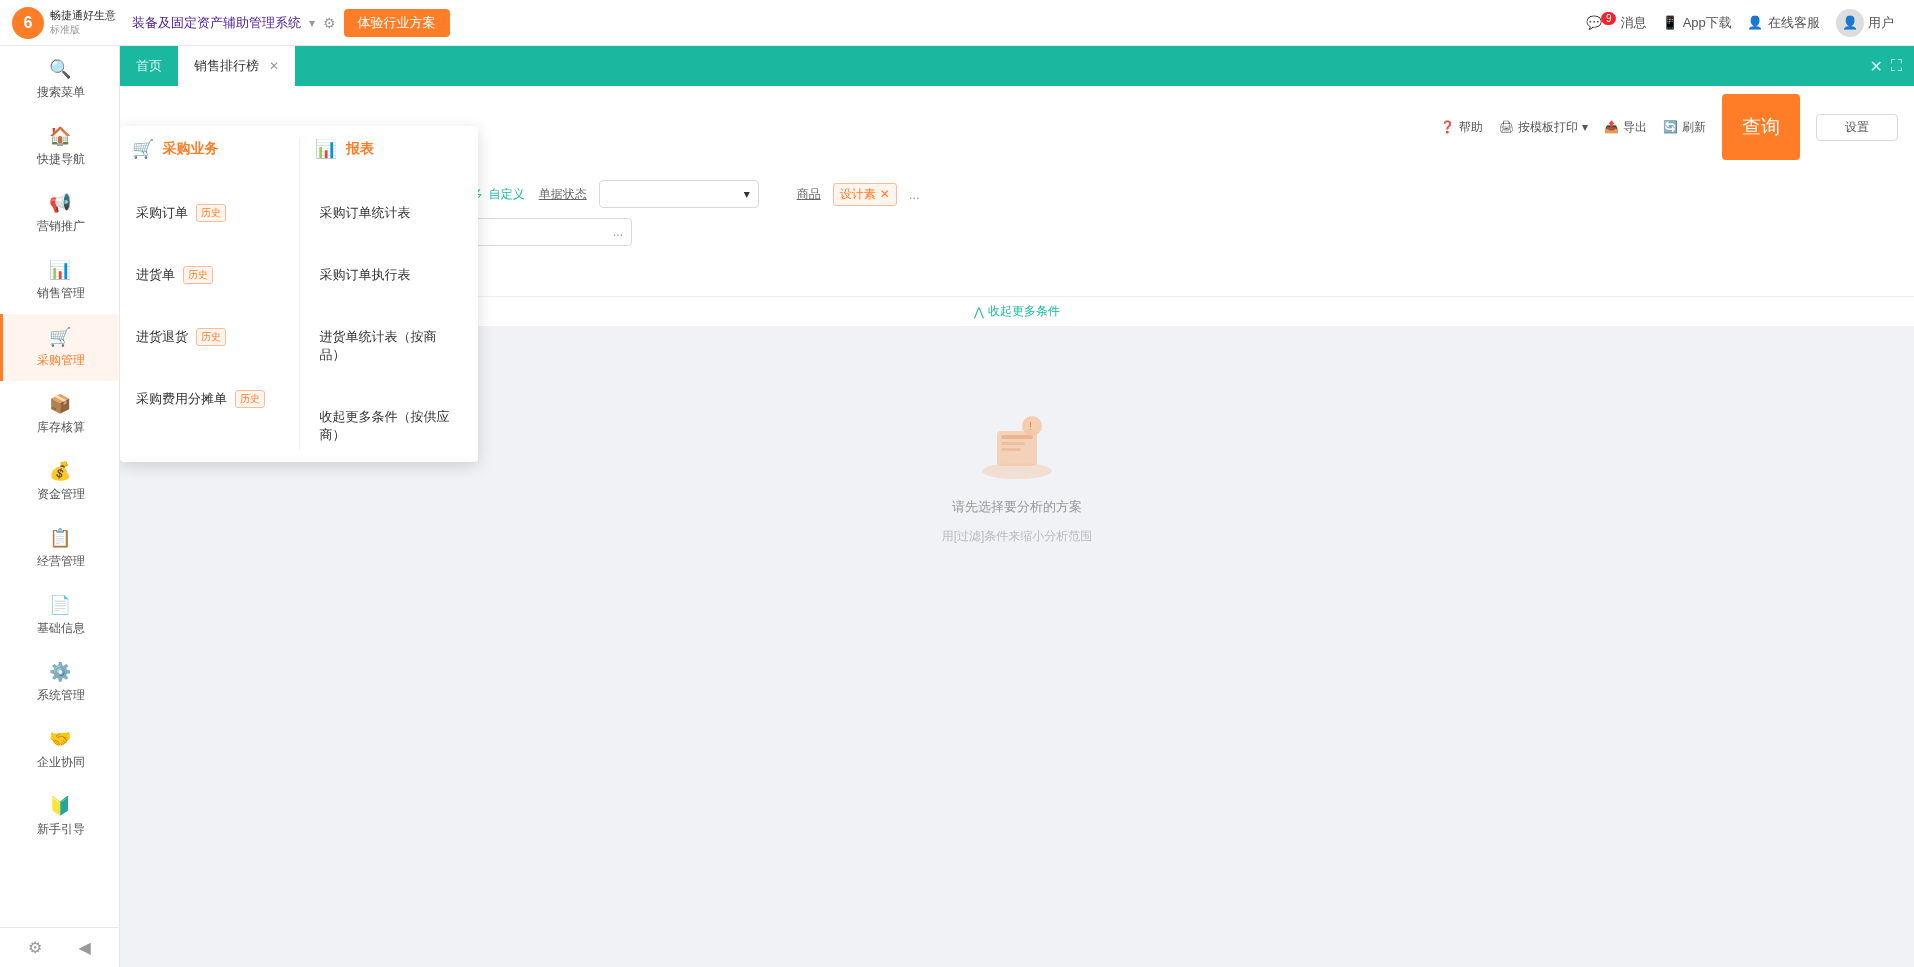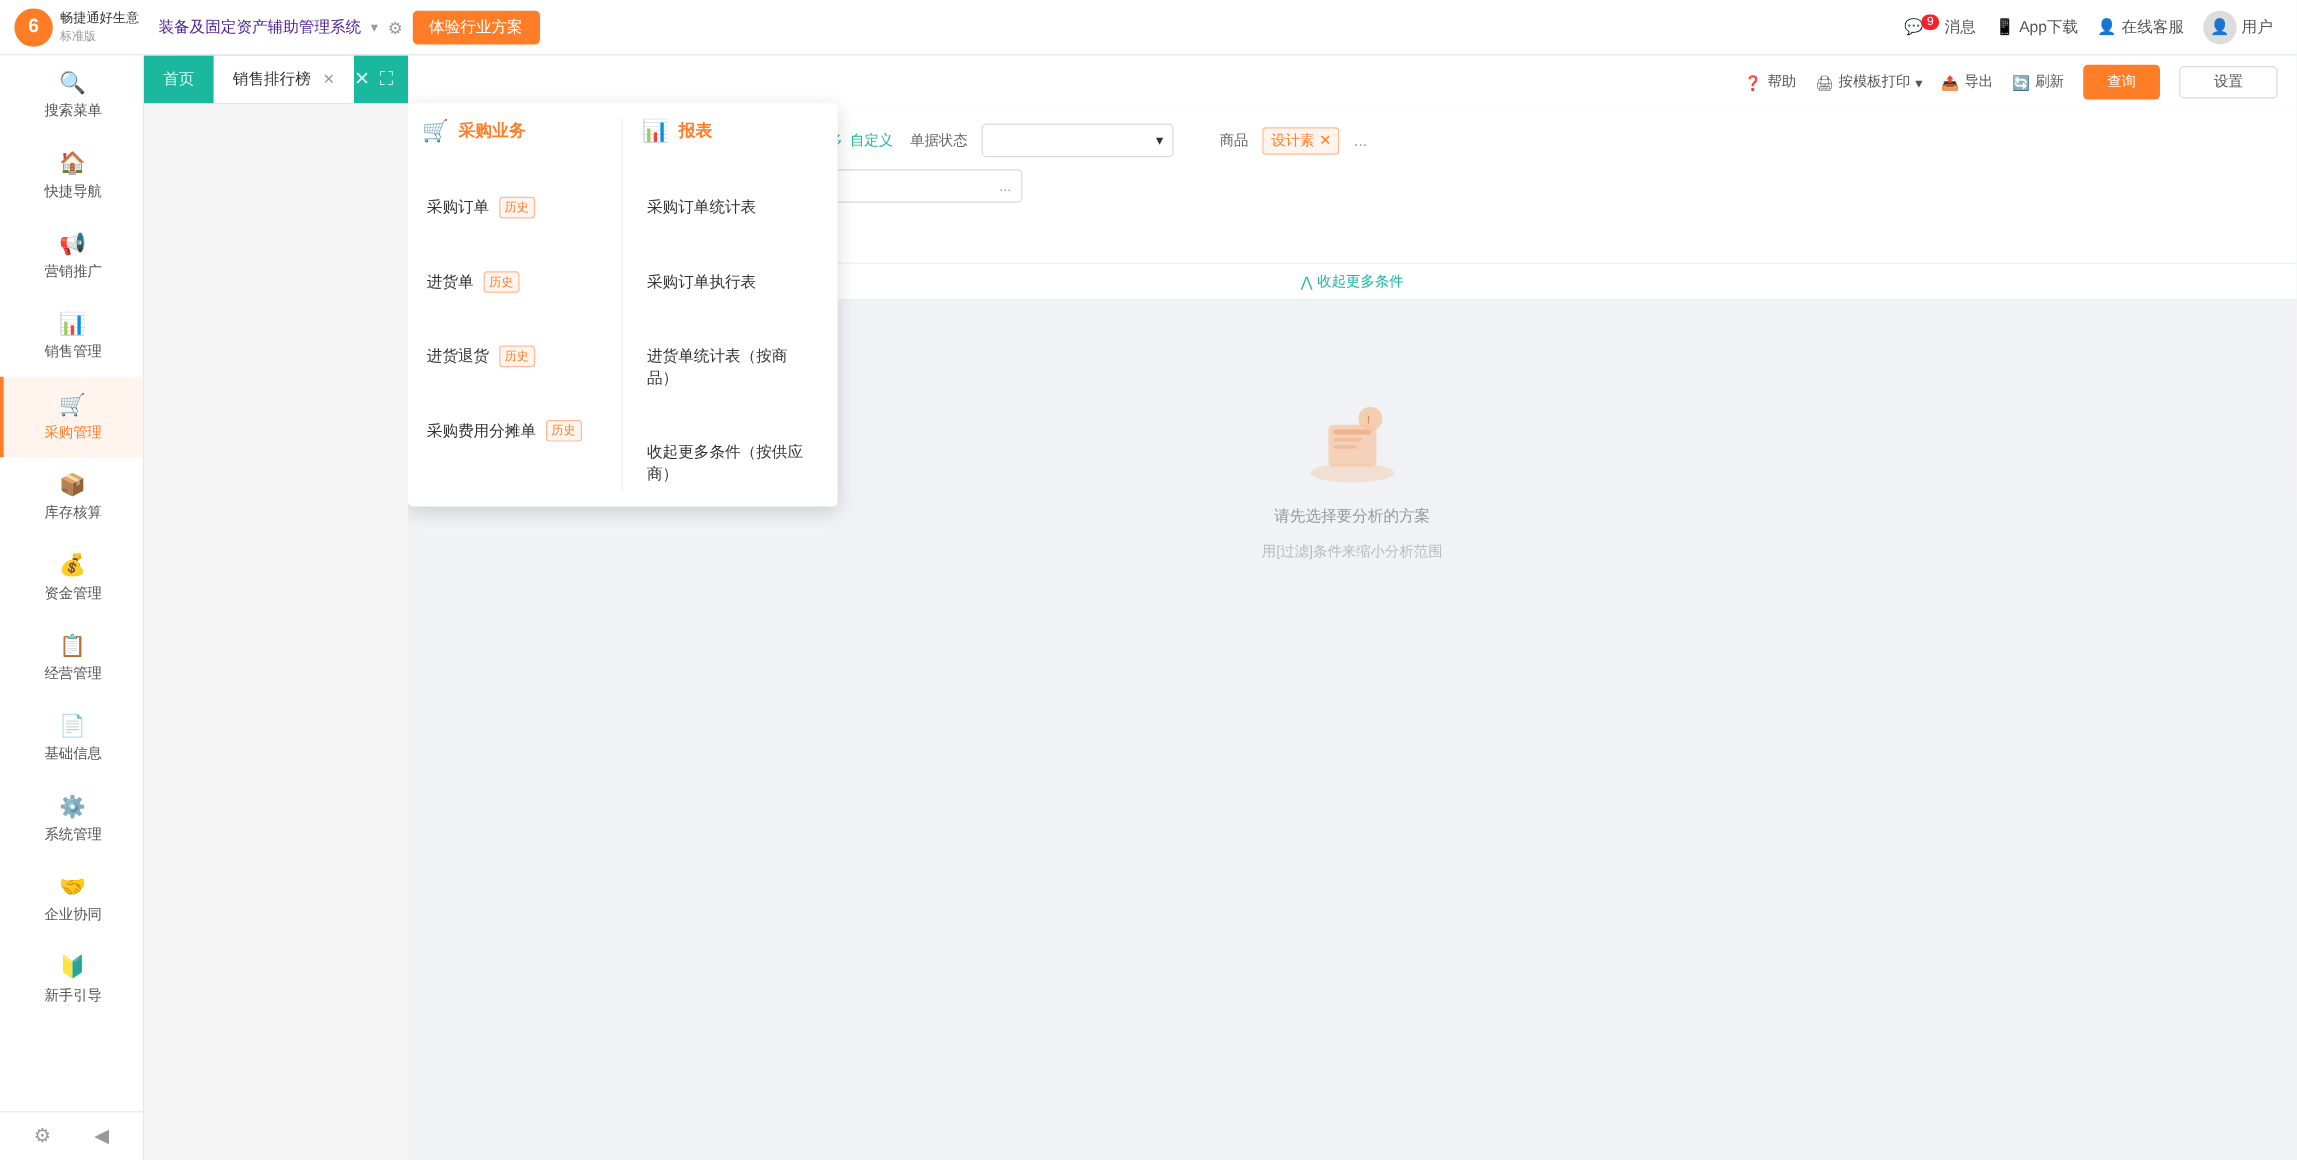--- a/index.html
+++ b/index.html
@@ -127,20 +127,21 @@
       justify-content: space-around;
       padding: 10px;
       border-top: 1px solid #e8e8e8;
     }
     .sidebar-bottom-btn { color: #999; cursor: pointer; font-size: 16px; }
 
     
     .main-content {
       flex: 1;
       display: flex;
+      flex-direction: column;
       overflow: hidden;
       position: relative;
     }
 
     
     .tab-bar {
       background: #1bb8a0;
       display: flex;
       align-items: center;
       height: 40px;
@@ -189,21 +190,21 @@
       margin: 0;
     }
     .filter-row {
       display: flex;
       align-items: center;
       gap: 12px;
       margin-bottom: 10px;
       flex-wrap: wrap;
     }
     .filter-row:last-child { margin-bottom: 0; }
-    .filter-label { color: #666; font-size: 12px; min-width: 50px; text-align: right; }
+    .filter-label { color: #666; font-size: 12px; min-width: 50px; text-align: right; text-decoration: underline; }
     .filter-select {
       border: 1px solid #d9d9d9;
       border-radius: 4px;
       padding: 4px 8px;
       font-size: 12px;
       color: #333;
       height: 28px;
       min-width: 120px;
       display: flex;
       align-items: center;
@@ -252,24 +253,24 @@
       align-items: center;
       gap: 4px;
       cursor: pointer;
       color: #555;
       font-size: 12px;
     }
     .btn-query {
       background: #ff7d26;
       color: white;
       border: none;
-      padding: 6px 20px;
+      padding: 20px 20px;
       border-radius: 4px;
       cursor: pointer;
-      font-size: 12px;
+      font-size: 19px;
     }
     .btn-settings {
       background: #fff;
       color: #555;
       border: 1px solid #d9d9d9;
       padding: 4px 28px;
       border-radius: 4px;
       cursor: pointer;
       font-size: 12px;
     }

